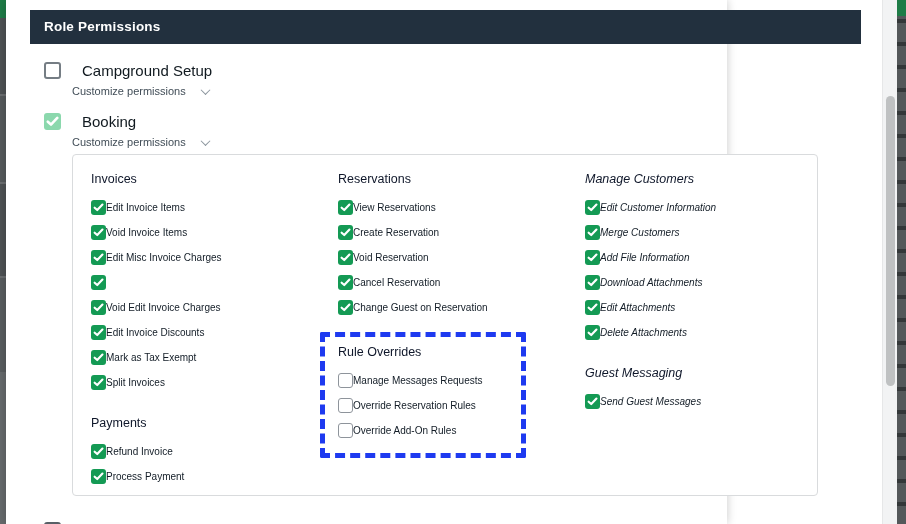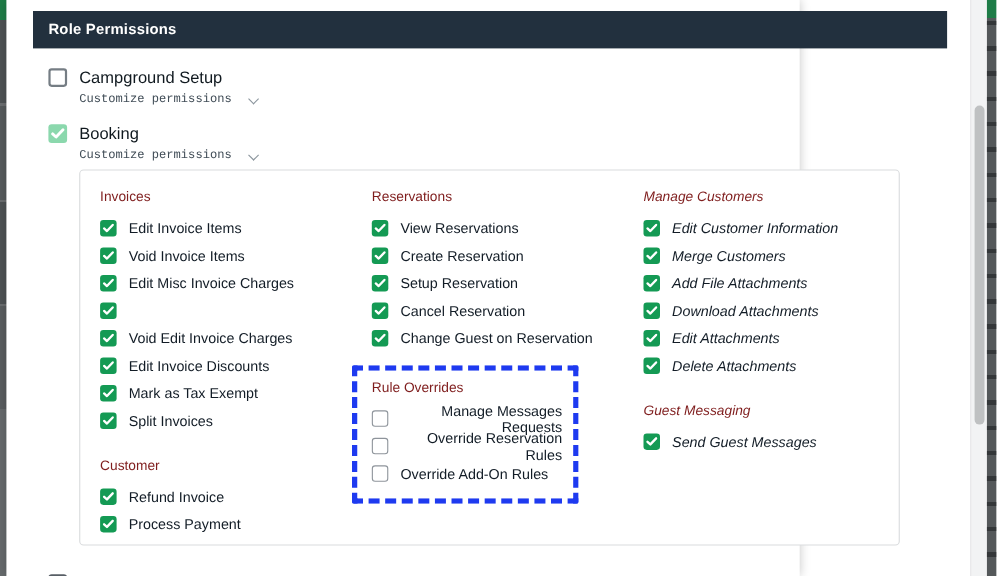--- a/index.html
+++ b/index.html
@@ -44,47 +44,47 @@
   }
   .modal-header{
     position:absolute;left:24px;top:10px;width:831px;height:34px;
     background:var(--header-bg,#22303e);color:#fff;
     font-size:13.5px;font-weight:bold;line-height:34px;
     padding-left:14px;box-sizing:border-box;letter-spacing:.2px;
   }
   
   .module-list{position:absolute;left:38px;top:60px;}
   .module{margin-bottom:14px;}
-  .module-row{display:flex;align-items:center;gap:11px;height:20px;}
+  .module-row{display:flex;align-items:center;gap:21px;height:20px;}
   .cb-lg{
     width:17px;height:17px;border-radius:3px;flex:none;box-sizing:border-box;
     display:flex;align-items:center;justify-content:center;
   }
   .cb-lg.unchecked{background:#fff;border:2px solid #757d84;}
   .cb-lg.partial{background:var(--partial-green,#8bd8ad);}
   .module-label{font-size:15px;color:#10191f;}
   .customize{
     margin:5px 0 0 28px;display:flex;align-items:center;gap:16px;
-    font-size:11px;color:#414d57;cursor:pointer;width:max-content;font-family:Liberation Mono, monospace;
+    font-size:11px;color:#414d57;cursor:pointer;width:max-content;
   }
   .chev{
     width:6px;height:6px;border-right:1.5px solid #8b959d;border-bottom:1.5px solid #8b959d;
     transform:rotate(45deg) translate(-1px,-1px);display:inline-block;
   }
   
   .panel{
     position:absolute;left:66px;top:154px;width:746px;height:342px;
     border:1px solid #d9dbdd;border-radius:4px;box-sizing:border-box;
     padding:16px 0 0 18px;display:flex;align-items:flex-start;background:#fff;
   }
   .perm-col{width:247px;flex:none;}
   .perm-col:last-child{width:auto;font-style:italic;}
-  .section-title{font-size:12.5px;color:#7f1d1d;line-height:17px;margin-bottom:7px;}
+  .section-title{font-size:12.5px;color:#0f172a;line-height:17px;margin-bottom:7px;}
   .section + .section{margin-top:20px;}
-  .perm-row{display:flex;align-items:center;gap:11px;height:25px;font-size:13px;color:#121c26;text-align:right;}
+  .perm-row{display:flex;align-items:center;height:25px;font-size:10px;color:#121c26;text-align:right;}
   .cb-sm{
     width:15px;height:15px;border-radius:3px;flex:none;box-sizing:border-box;
     display:flex;align-items:center;justify-content:center;background:var(--green,#149a54);
   }
   .cb-sm.unchecked{background:#fff;border:1.5px solid #8e949b;}
   .section.highlighted{
     border:5px dashed var(--highlight-blue,#1e3af0);border-radius:2px;
     margin:12px 0 0 -18px;padding:7px 10px 10px 13px;width:206px;box-sizing:border-box;
   }
   
@@ -194,21 +194,21 @@
           <div class="perm-row">
          <span class="cb-sm checked">
               <svg width="11" height="9" viewBox="0 0 12 10">
                 <polyline points="1.7,5.2 4.6,7.8 10.4,1.7" fill="none" stroke="#fff" stroke-width="2.4" stroke-linecap="round" stroke-linejoin="round"></polyline>
               </svg>
             </span>
          <span>Split Invoices</span>
        </div>
         </div>
         <div class="section">
-          <div class="section-title">Customer</div>
+          <div class="section-title">Payments</div>
           <div class="perm-row">
          <span class="cb-sm checked">
               <svg width="11" height="9" viewBox="0 0 12 10">
                 <polyline points="1.7,5.2 4.6,7.8 10.4,1.7" fill="none" stroke="#fff" stroke-width="2.4" stroke-linecap="round" stroke-linejoin="round"></polyline>
               </svg>
             </span>
          <span>Refund Invoice</span>
        </div>
           <div class="perm-row">
          <span class="cb-sm checked">
@@ -238,21 +238,21 @@
               </svg>
             </span>
          <span>Create Reservation</span>
        </div>
           <div class="perm-row">
          <span class="cb-sm checked">
               <svg width="11" height="9" viewBox="0 0 12 10">
                 <polyline points="1.7,5.2 4.6,7.8 10.4,1.7" fill="none" stroke="#fff" stroke-width="2.4" stroke-linecap="round" stroke-linejoin="round"></polyline>
               </svg>
             </span>
-         <span>Setup Reservation</span>
+         <span>Void Reservation</span>
        </div>
           <div class="perm-row">
          <span class="cb-sm checked">
               <svg width="11" height="9" viewBox="0 0 12 10">
                 <polyline points="1.7,5.2 4.6,7.8 10.4,1.7" fill="none" stroke="#fff" stroke-width="2.4" stroke-linecap="round" stroke-linejoin="round"></polyline>
               </svg>
             </span>
          <span>Cancel Reservation</span>
        </div>
           <div class="perm-row">
@@ -298,21 +298,21 @@
               </svg>
             </span>
          <span>Merge Customers</span>
        </div>
           <div class="perm-row">
          <span class="cb-sm checked">
               <svg width="11" height="9" viewBox="0 0 12 10">
                 <polyline points="1.7,5.2 4.6,7.8 10.4,1.7" fill="none" stroke="#fff" stroke-width="2.4" stroke-linecap="round" stroke-linejoin="round"></polyline>
               </svg>
             </span>
-         <span>Add File Attachments</span>
+         <span>Add File Information</span>
        </div>
           <div class="perm-row">
          <span class="cb-sm checked">
               <svg width="11" height="9" viewBox="0 0 12 10">
                 <polyline points="1.7,5.2 4.6,7.8 10.4,1.7" fill="none" stroke="#fff" stroke-width="2.4" stroke-linecap="round" stroke-linejoin="round"></polyline>
               </svg>
             </span>
          <span>Download Attachments</span>
        </div>
           <div class="perm-row">

